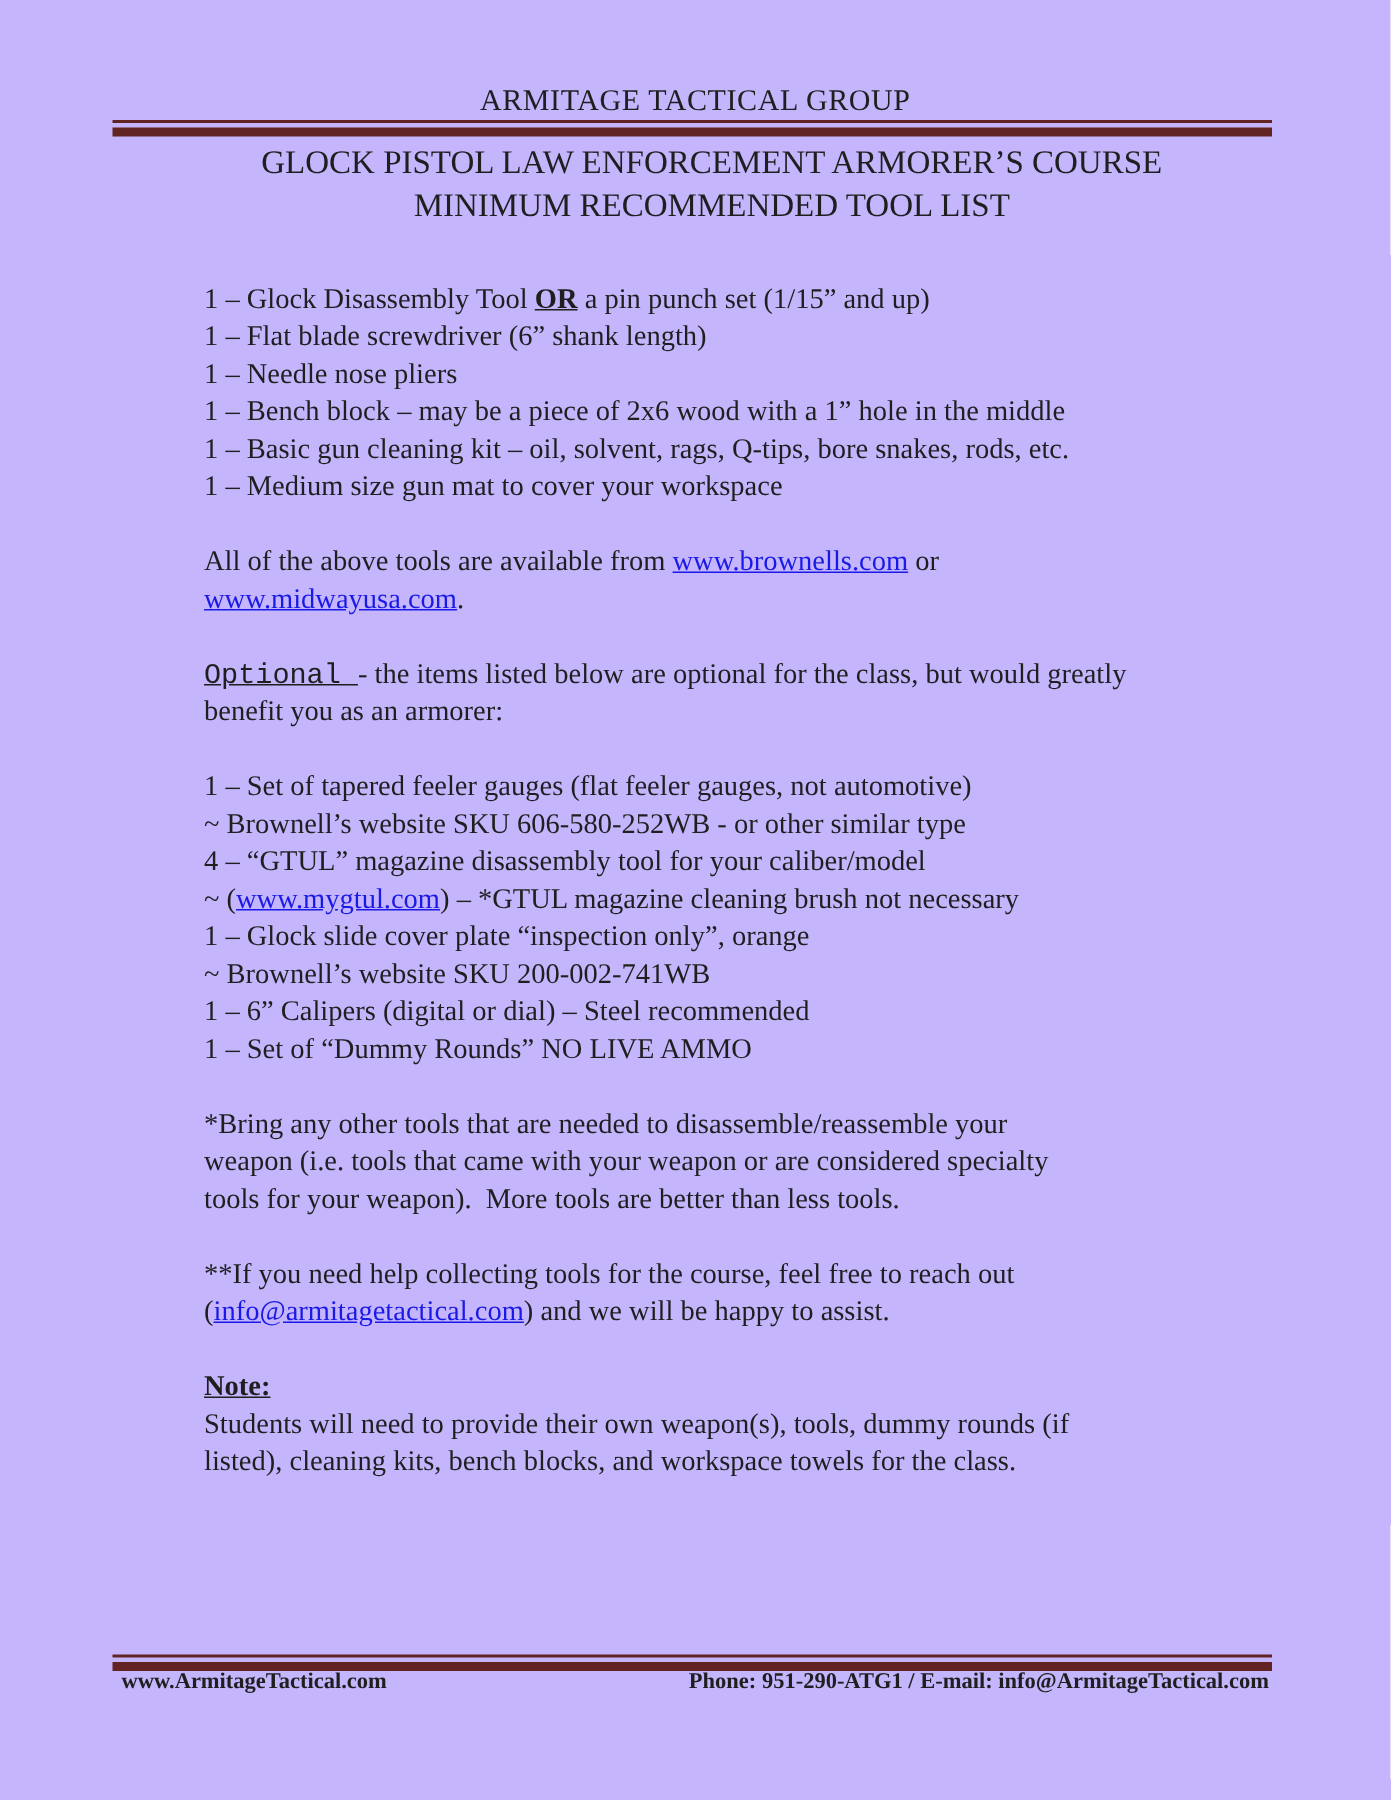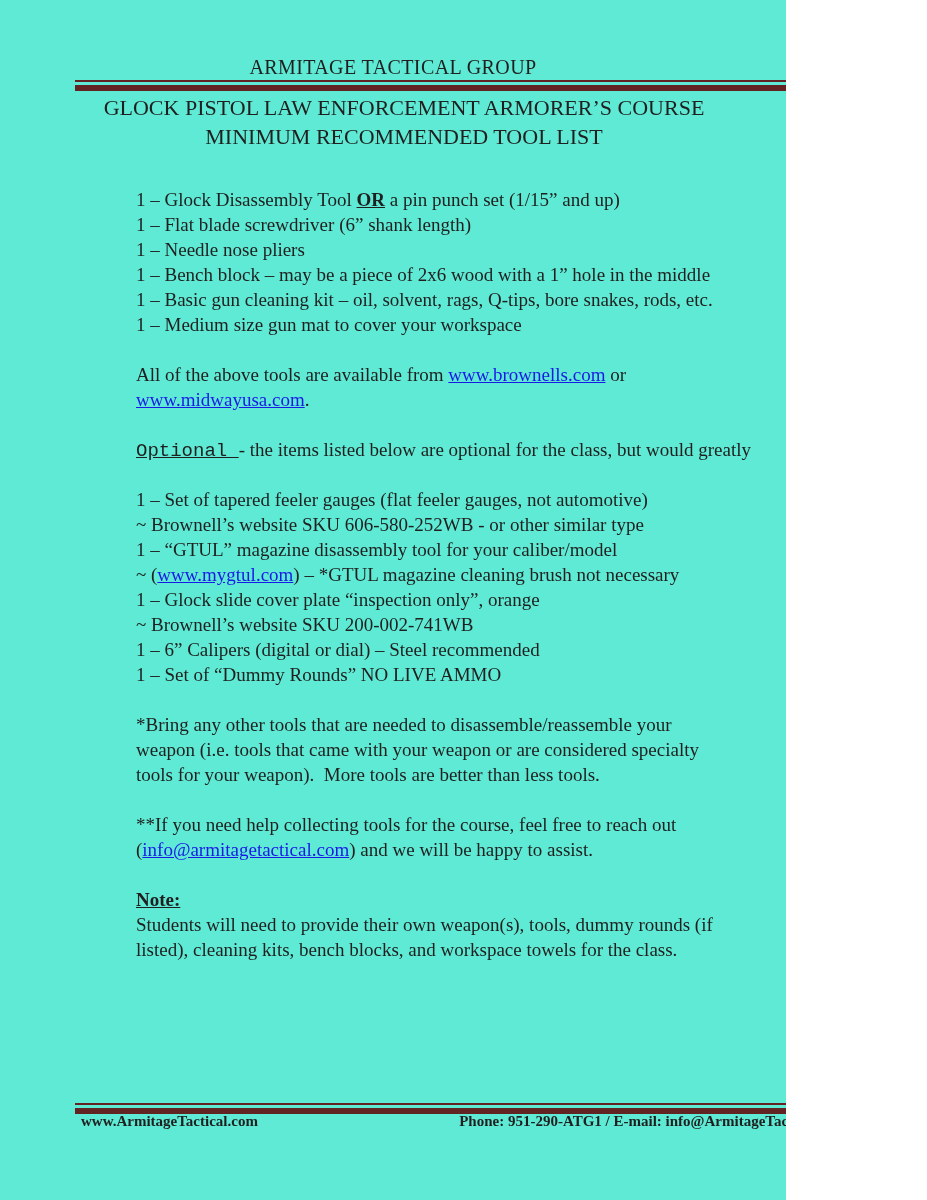--- a/index.html
+++ b/index.html
@@ -4,23 +4,23 @@
 <style>
   :root {
     --accent: #622423;
     --link: #1a1ae6;
     --text: #1f1f1f;
   }
   * { box-sizing: border-box; }
   html, body { margin: 0; padding: 0; background: #ffffff; }
   .page {
     position: relative;
-    width: 786px;
+    width: 927px;
     height: 1200px;
-    background: #5eead4;
+    background: #c4b5fd;
     font-family: "Liberation Serif", serif;
     color: var(--text);
     overflow: hidden;
   }
   
   .org {
     position: absolute;
     top: 56px;
     left: 0;
     width: 100%;
@@ -98,25 +98,26 @@
         <div class="line"><span>1 – Bench block – may be a piece of 2x6 wood with a 1” hole in the middle</span></div>
         <div class="line"><span>1 – Basic gun cleaning kit – oil, solvent, rags, Q-tips, bore snakes, rods, etc.</span></div>
         <div class="line"><span>1 – Medium size gun mat to cover your workspace</span></div>
       </div>
     <div class="para">
         <div class="line"><span>All of the above tools are available from </span><a class="lnk" href="#">www.brownells.com</a><span> or</span></div>
         <div class="line"><a class="lnk" href="#">www.midwayusa.com</a><span>.</span></div>
       </div>
     <div class="para">
         <div class="line"><span class="u">Optional&nbsp;</span><span>- the items listed below are optional for the class, but would greatly</span></div>
+        <div class="line"><span>benefit you as an armorer:</span></div>
       </div>
     <div class="para">
         <div class="line"><span>1 – Set of tapered feeler gauges (flat feeler gauges, not automotive)</span></div>
         <div class="line"><span>~ Brownell’s website SKU 606-580-252WB - or other similar type</span></div>
-        <div class="line"><span>1 – “GTUL” magazine disassembly tool for your caliber/model</span></div>
+        <div class="line"><span>4 – “GTUL” magazine disassembly tool for your caliber/model</span></div>
         <div class="line"><span>~ (</span><a class="lnk" href="#">www.mygtul.com</a><span>) – *GTUL magazine cleaning brush not necessary</span></div>
         <div class="line"><span>1 – Glock slide cover plate “inspection only”, orange</span></div>
         <div class="line"><span>~ Brownell’s website SKU 200-002-741WB</span></div>
         <div class="line"><span>1 – 6” Calipers (digital or dial) – Steel recommended</span></div>
         <div class="line"><span>1 – Set of “Dummy Rounds” NO LIVE AMMO</span></div>
       </div>
     <div class="para">
         <div class="line"><span>*Bring any other tools that are needed to disassemble/reassemble your</span></div>
         <div class="line"><span>weapon (i.e. tools that came with your weapon or are considered specialty</span></div>
         <div class="line"><span>tools for your weapon).&nbsp; More tools are better than less tools.</span></div>

